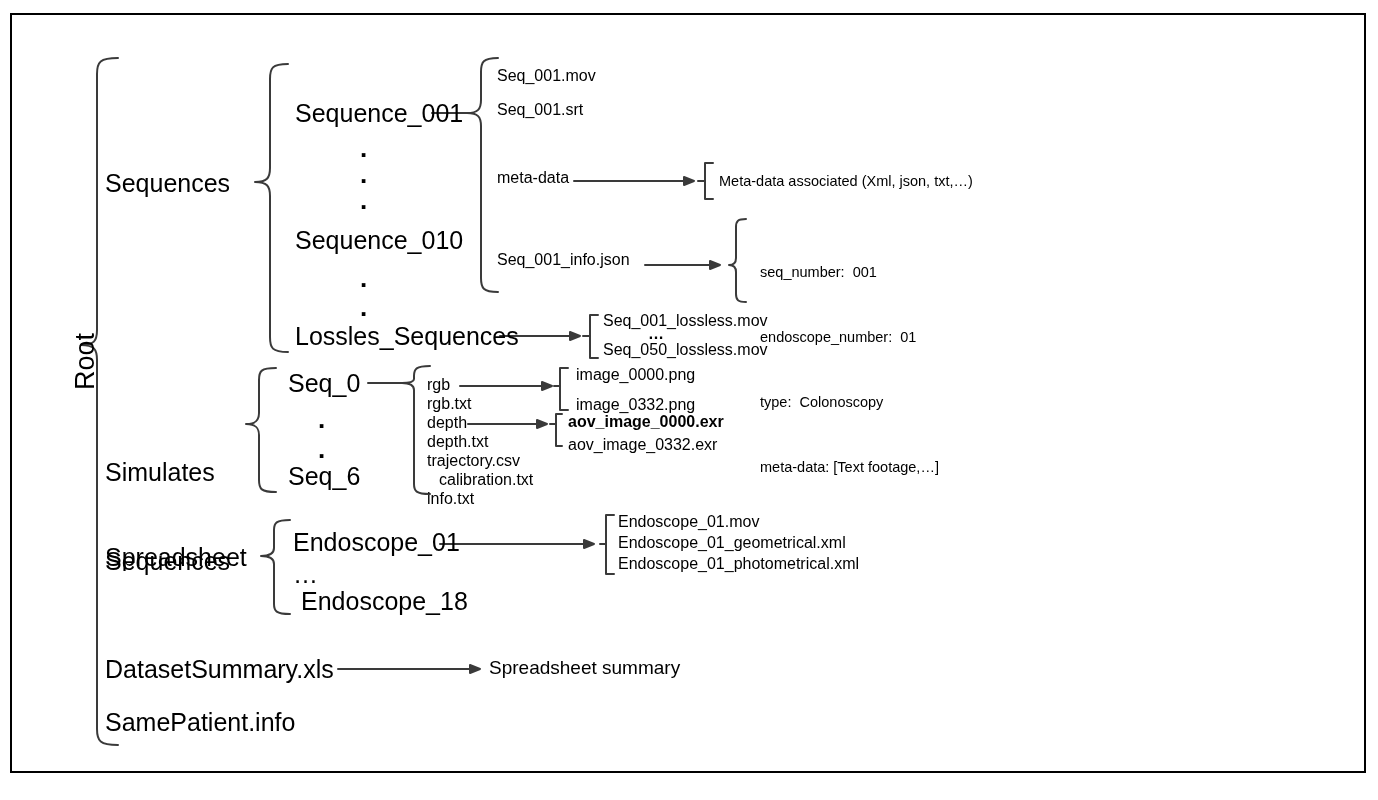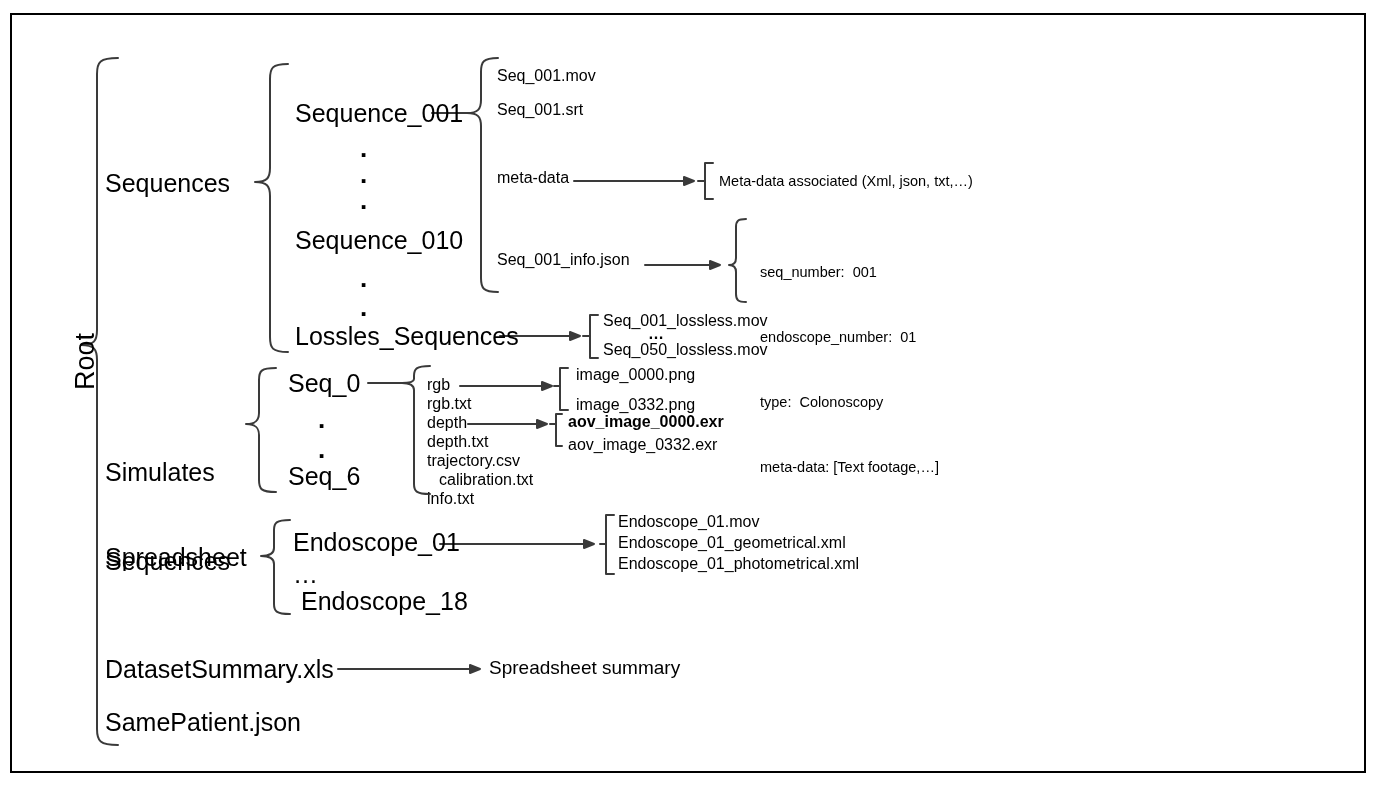--- a/index.html
+++ b/index.html
@@ -142,21 +142,21 @@
 
   <div class="stack s-lvl1" style="left:105px; top:399px; line-height:1.18;">
     <div>Simulates</div>
     <div>Sequences</div>
   </div>
 
   <div class="lbl s-lvl1" style="left:105px; top:545px;">Spreadsheet</div>
 
   <div class="lbl s-lvl1" style="left:105px; top:657px;">DatasetSummary.xls</div>
 
-  <div class="lbl s-lvl1" style="left:105px; top:710px;">SamePatient.json</div>
+  <div class="lbl s-lvl1" style="left:105px; top:710px;">SamePatient.info</div>
 
   <div class="lbl s-lvl2" style="left:295px; top:101px;">Sequence_001</div>
 
   <div class="dots-col" style="left:360px; top:135px;">.</div>
   <div class="dots-col" style="left:360px; top:161px;">.</div>
   <div class="dots-col" style="left:360px; top:187px;">.</div>
 
   <div class="lbl s-lvl2" style="left:295px; top:228px;">Sequence_010</div>
 
   <div class="dots-col" style="left:360px; top:265px;">.</div>

